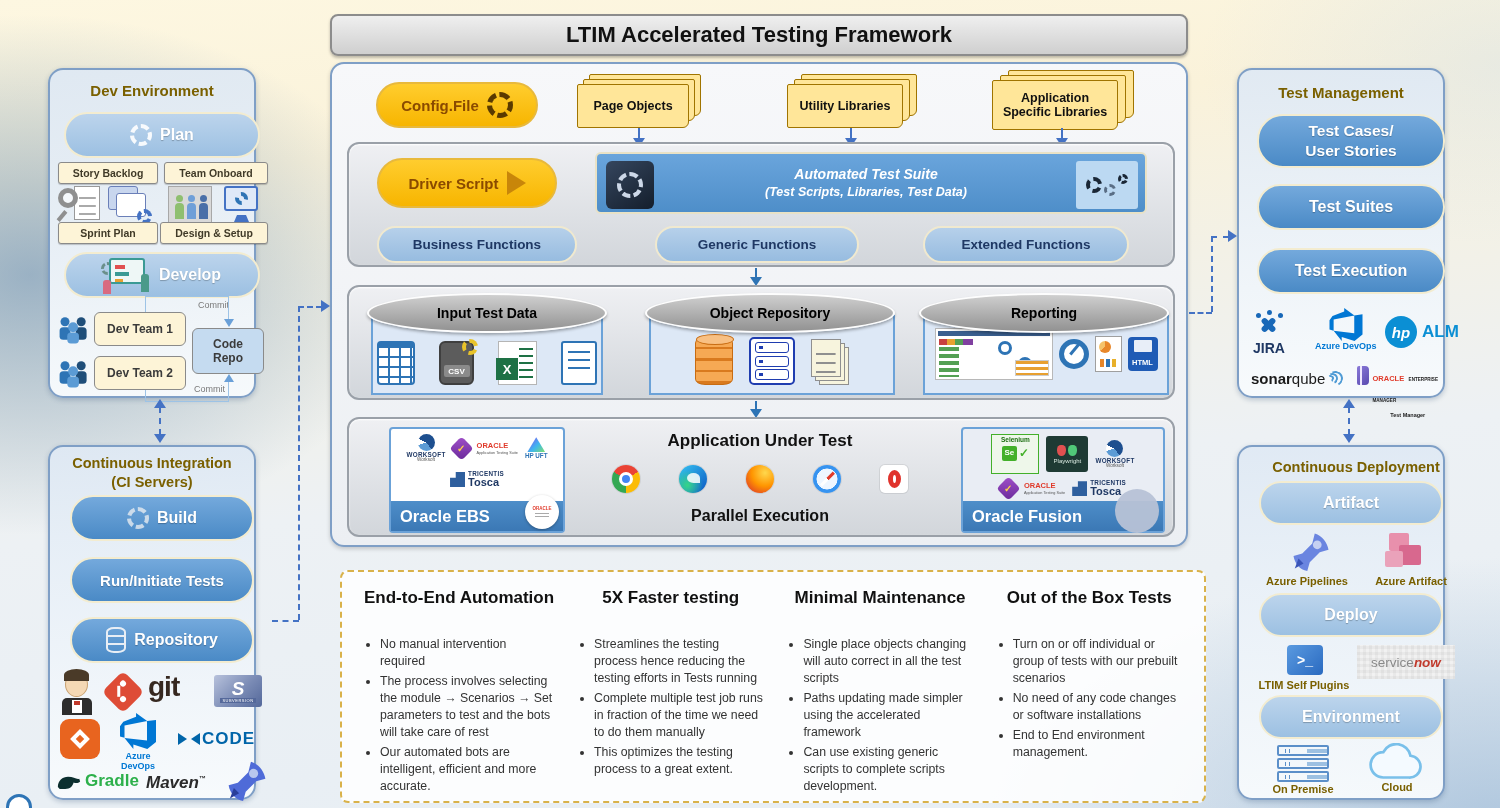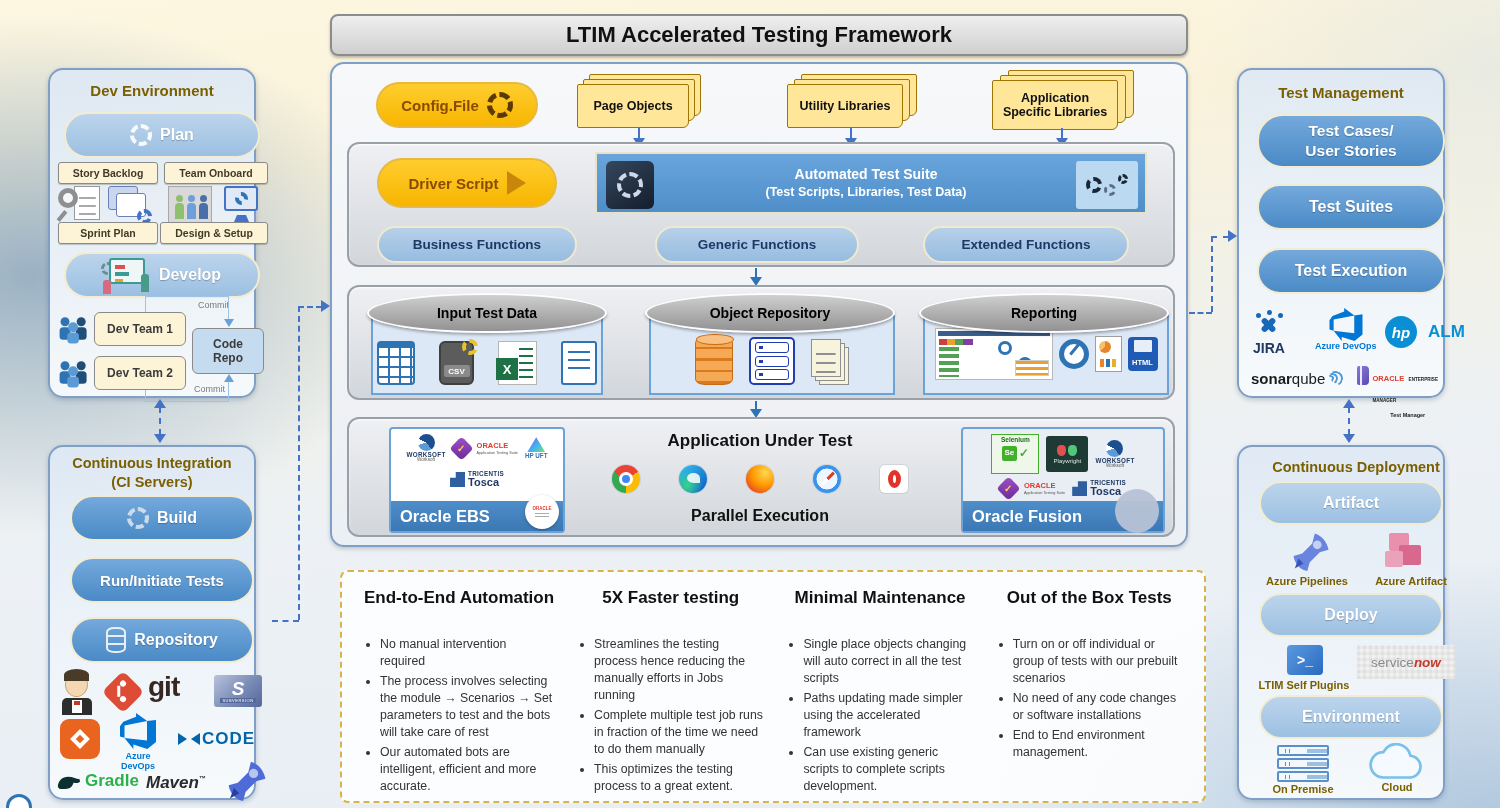--- a/index.html
+++ b/index.html
@@ -20,21 +20,21 @@
   .mainbox { left:330px; top:62px; width:858px; height:485px; border:2.5px solid #7f9fc6; border-radius:14px;
     background:linear-gradient(180deg,#f7f8fa,#eceff3); box-shadow:0 2px 4px rgba(0,0,0,.18); }
   .grayrow { position:absolute; left:15px; width:828px; border:2px solid #9aa0a8; border-radius:12px;
     background:linear-gradient(180deg,#eff0f3,#d2d6db); box-shadow:inset 0 1px 2px #fff; }
   .pill { display:flex; align-items:center; justify-content:center; gap:8px; font-weight:bold; border-radius:26px; }
   .pill.gold { background:linear-gradient(180deg,#ffcd2e,#f7b500); border:2px solid #e8b93c; color:#8a4a00; }
   .pill.func { background:linear-gradient(180deg,#b6d0ea,#97bce0); border:2px solid #f0e9cf; color:#1f3864; font-size:13.5px; }
   .docstack { position:absolute; }
   .docstack .sheet { position:absolute; background:#ffe699; border:1.5px solid #a07400; border-radius:2px 2px 6px 2px; }
   .docstack .front { display:flex; align-items:center; justify-content:center; text-align:center; font-weight:bold; font-size:12.5px; color:#111; line-height:1.15; }
-  .atsbar { position:absolute; background:linear-gradient(180deg,#6aa5dc,#4e8ec9); border:2px solid #e9e2c6; border-radius:0; }
+  .atsbar { position:absolute; background:linear-gradient(180deg,#6aa5dc,#4e8ec9); border:2px solid #e9e2c6; border-radius:6px;font-style:italic; }
   .ellipse { position:absolute; height:40px; background:linear-gradient(180deg,#cfcfcf,#929292); border:2px solid #fdfdfd; border-radius:50%;
     display:flex; align-items:center; justify-content:center; font-weight:bold; font-size:14px; color:#000; box-shadow:0 2px 3px rgba(0,0,0,.3); z-index:2; }
   .subpanel { position:absolute; height:80px; background:#dde8f6; border:2px solid #6ba2d8; display:flex; align-items:flex-end; justify-content:center; gap:24px; padding:6px 4px 8px; }
   
   .dashv { position:absolute; border-left:2px dashed #4472c4; }
   .dashh { position:absolute; border-top:2px dashed #4472c4; }
   .solidv { position:absolute; border-left:2px solid #4472c4; }
   .head { position:absolute; width:0; height:0; }
   .head.down { border-left:6px solid transparent; border-right:6px solid transparent; border-top:9px solid #4472c4; }
   .head.up { border-left:6px solid transparent; border-right:6px solid transparent; border-bottom:9px solid #4472c4; }
@@ -473,21 +473,21 @@
       <div class="bh">End-to-End Automation</div>
       <ul>
         <li>No manual intervention required</li>
         <li>The process involves selecting the module → Scenarios → Set parameters to test and the bots will take care of rest</li>
         <li>Our automated bots are intelligent, efficient and more accurate.</li>
       </ul>
     </div>
     <div class="bcol">
       <div class="bh">5X Faster testing</div>
       <ul>
-        <li>Streamlines the testing process hence reducing the manually efforts in Jobs running</li>
+        <li>Streamlines the testing process hence reducing the testing efforts in Tests running</li>
         <li>Complete multiple test job runs in fraction of the time we need to do them manually</li>
         <li>This optimizes the testing process to a great extent.</li>
       </ul>
     </div>
     <div class="bcol">
       <div class="bh">Minimal Maintenance</div>
       <ul>
         <li>Single place objects changing will auto correct in all the test scripts</li>
         <li>Paths updating made simpler using the accelerated framework</li>
         <li>Can use existing generic scripts to complete scripts development.</li>
@@ -668,21 +668,21 @@
           <i></i>
         </span>
       <span class="jiratext">JIRA</span>
     </span>
     <span style="position:absolute;left:76px;top:238px;display:flex;flex-direction:column;align-items:center;">
       <svg width="40" height="33" viewBox="0 0 24 24">
           <path fill="#0077d4" d="M0 8.9 2.2 5.9 10.7 2.5V0l7.4 5.4L3 8.3v8.2L0 15.7zM24 4.6v14.7l-5.8 4.7-9.3-3v3l-5.9-7.4 15 1.8V5.4z"></path>
         </svg>
       <span class="azlabel">Azure DevOps</span>
     </span>
-    <span style="position:absolute;left:146px;top:246px;display:flex;align-items:center;gap:11px;">
+    <span style="position:absolute;left:146px;top:246px;display:flex;align-items:center;gap:5px;">
       <span class="i-hp">
           <span>hp</span>
         </span>
       <span class="almtext">ALM</span>
     </span>
     <span style="position:absolute;left:12px;top:300px;display:flex;align-items:center;">
       <span class="sonartext"><b>sonar</b><span>qube</span></span>
       <span class="arc" style="width:7px;height:7px;margin-left:2px;"></span>
       <span class="arc" style="width:11px;height:11px;margin-left:-7px;"></span>
       <span class="arc" style="width:15px;height:15px;margin-left:-10px;"></span>

